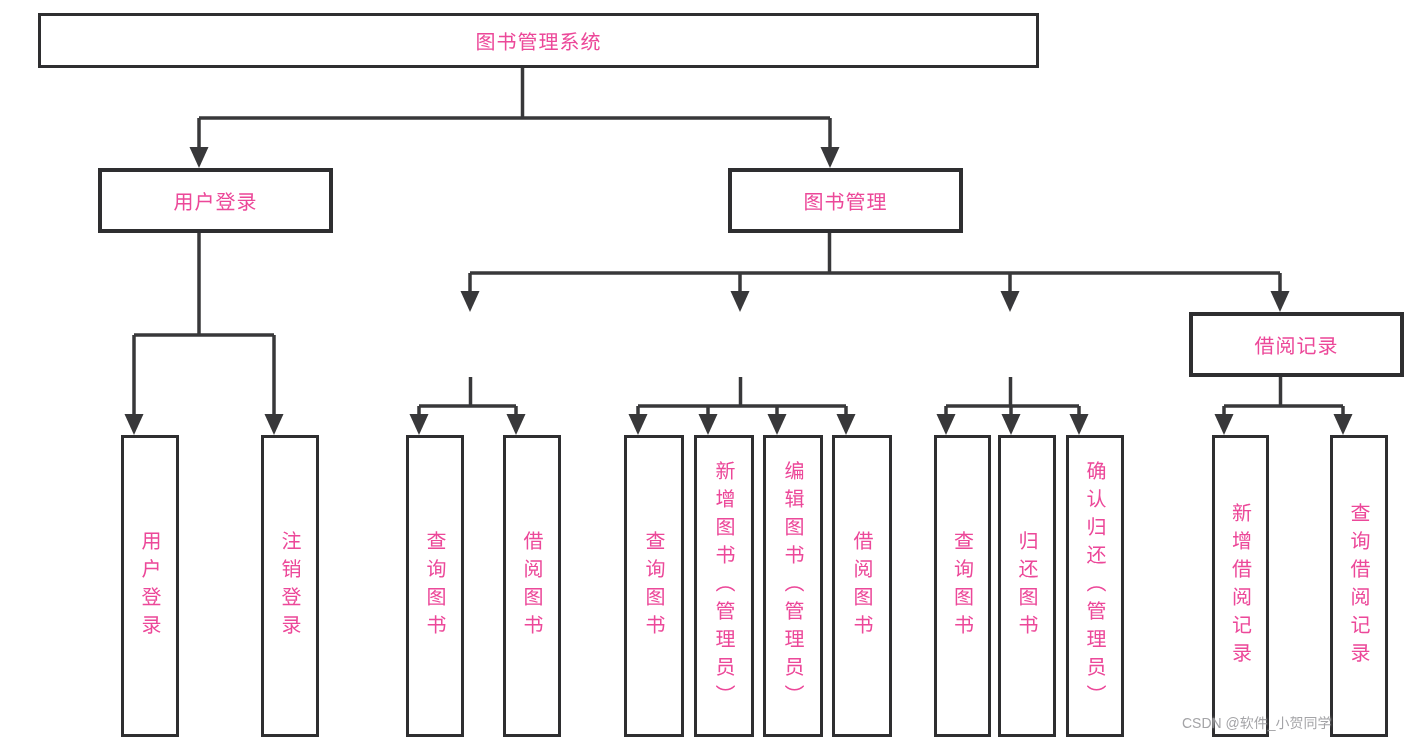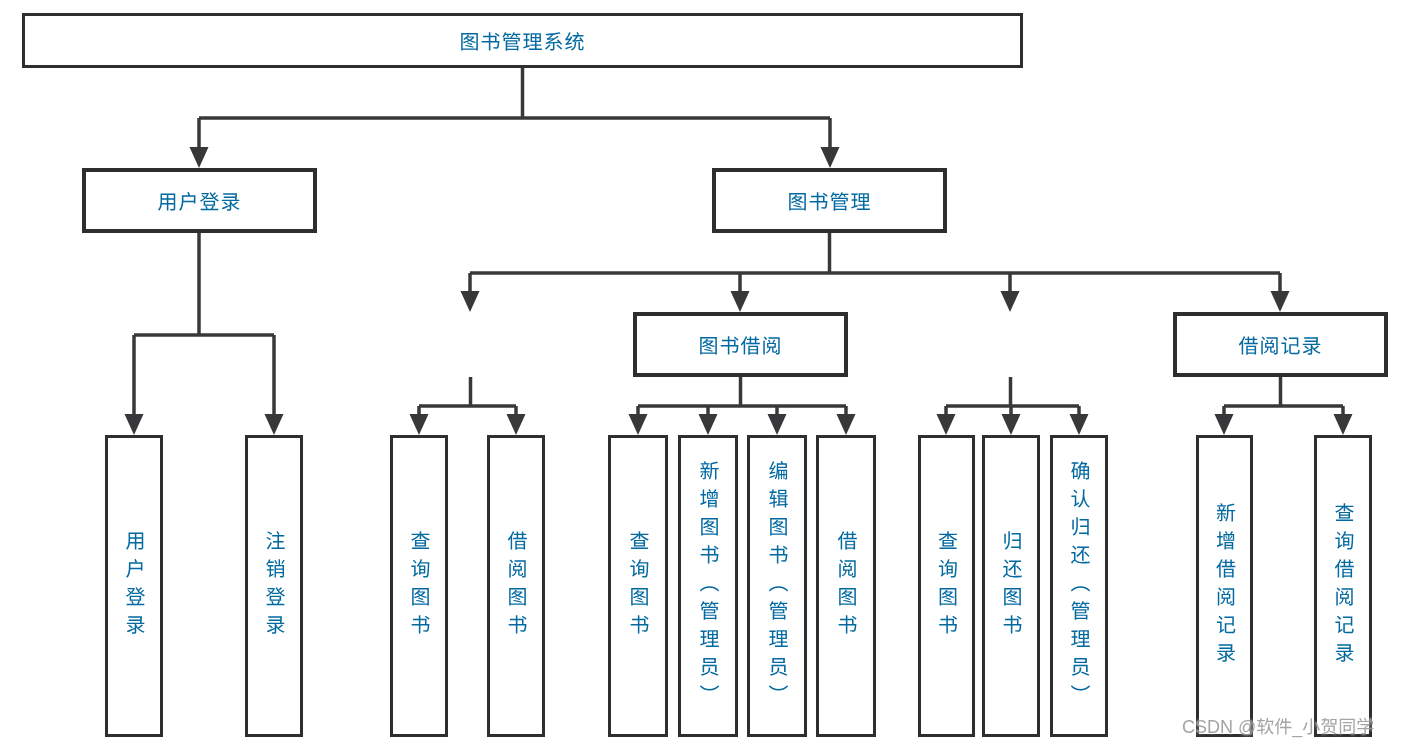--- a/index.html
+++ b/index.html
@@ -10,40 +10,41 @@
     font-family:"Liberation Sans", sans-serif;
     overflow:hidden;
   }
   .stage svg.wires { position:absolute; left:0; top:0; }
   .box {
     position:absolute;
     box-sizing:border-box;
     background:#ffffff;
     border:3px solid #2e2e30;
     display:flex; align-items:center; justify-content:center;
-    color:#0369a1;
+    color:#ec4899;
+    margin-left:16px;
   }
   .box.branch { border-width:4px; }
   .box .hlabel {
     font-size:20px;
     letter-spacing:1px;
     white-space:nowrap;
   }
   .box .vlabel {
     writing-mode:vertical-rl;
     text-orientation:mixed;
     font-size:20px;
     line-height:1;
     letter-spacing:8px;
     white-space:nowrap;
   }
   .watermark {
     position:absolute;
     left:1182px; top:712px;
-    font-size:18px;
+    font-size:14px;
     color:rgba(148,148,152,0.85);
     text-shadow:0 0 3px rgba(255,255,255,0.9);
     white-space:nowrap;
     z-index:20;
   }
 </style>
 </head>
 <body>
 
 <div class="stage">
@@ -121,23 +122,20 @@
     <span class="hlabel">图书管理系统</span>
   </div>
 
   <div class="box branch" style="left:82px; top:168px; width:235px; height:65px;">
     <span class="hlabel">用户登录</span>
   </div>
   <div class="box branch" style="left:712px; top:168px; width:235px; height:65px;">
     <span class="hlabel">图书管理</span>
   </div>
 
-  <div class="box branch" style="left:633px; top:312px; width:215px; height:65px;">
-    <span class="hlabel">图书借阅</span>
-  </div>
   <div class="box branch" style="left:1173px; top:312px; width:215px; height:65px;font-family:Liberation Serif, serif;">
     <span class="hlabel">借阅记录</span>
   </div>
 
   <div class="box" style="left:105px; top:435px; width:58px; height:302px;">
     <span class="vlabel">用户登录</span>
   </div>
   <div class="box" style="left:245px; top:435px; width:58px; height:302px;">
     <span class="vlabel">注销登录</span>
   </div>

